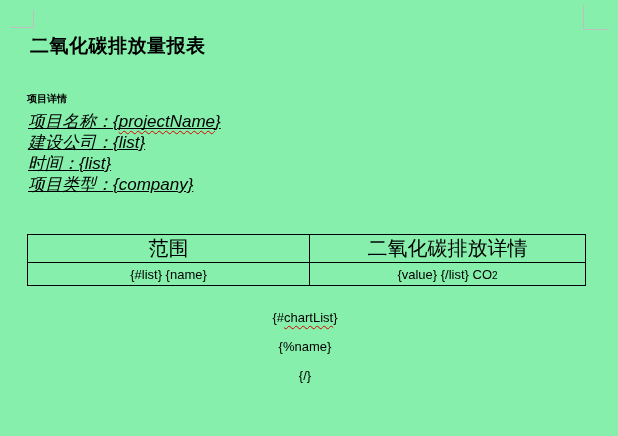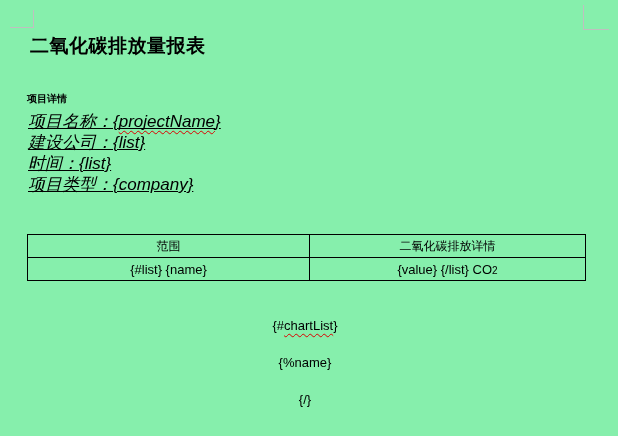--- a/index.html
+++ b/index.html
@@ -62,34 +62,34 @@
   }
   .emission-table th, .emission-table td {
     border: 1px solid #000000;
     text-align: center;
     padding: 0;
     height: 22px;
     overflow: hidden;
   }
   .emission-table th {
     font-family: Liberation Serif, serif;
-    font-size: 12px; font-weight: normal;
+    font-size: 20px; font-weight: normal;
   }
   .emission-table td { font-size: 13px; }
   .col-scope { width: 281px; }
   .col-value { width: 275px; }
   .co2sub { font-size: 10px; }
   .chart-block {
     position: absolute; left: 27px; top: 299px;
     width: 556px;
     text-align: center;
     font-size: 13px;
     line-height: 21px;
   }
-  .chart-block p { margin: 16px; }
+  .chart-block p { margin: 8px; }
   .squiggle {
     text-decoration: underline;
     text-decoration-style: wavy;
     text-decoration-color: #dd0000;
     text-decoration-thickness: 1px;
     text-underline-offset: 3px;
     text-decoration-skip-ink: none;
   }
 </style>
 </head>

